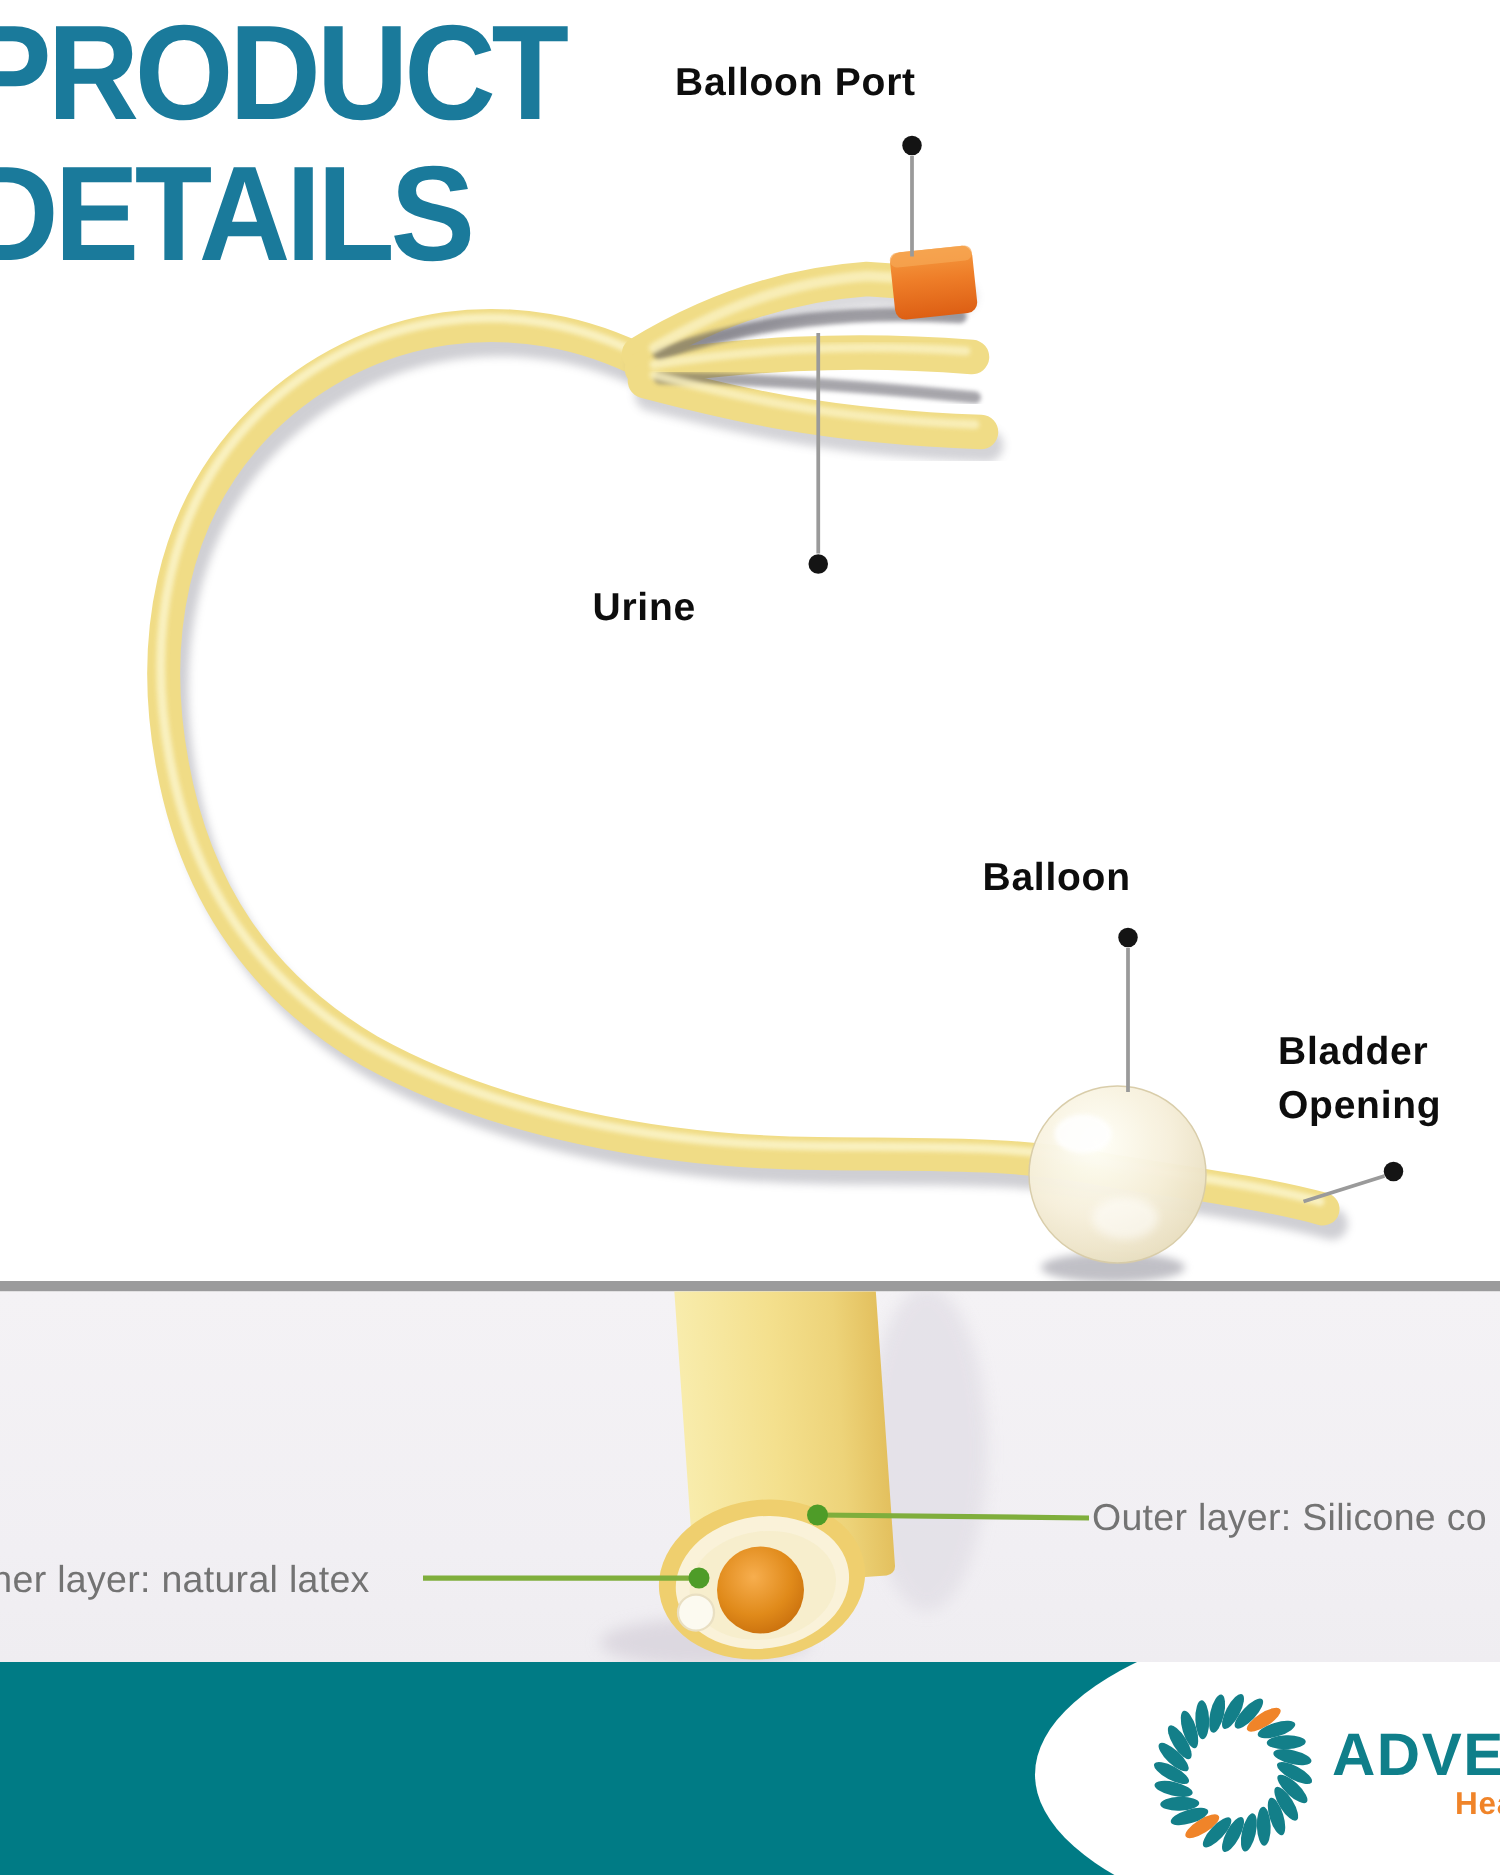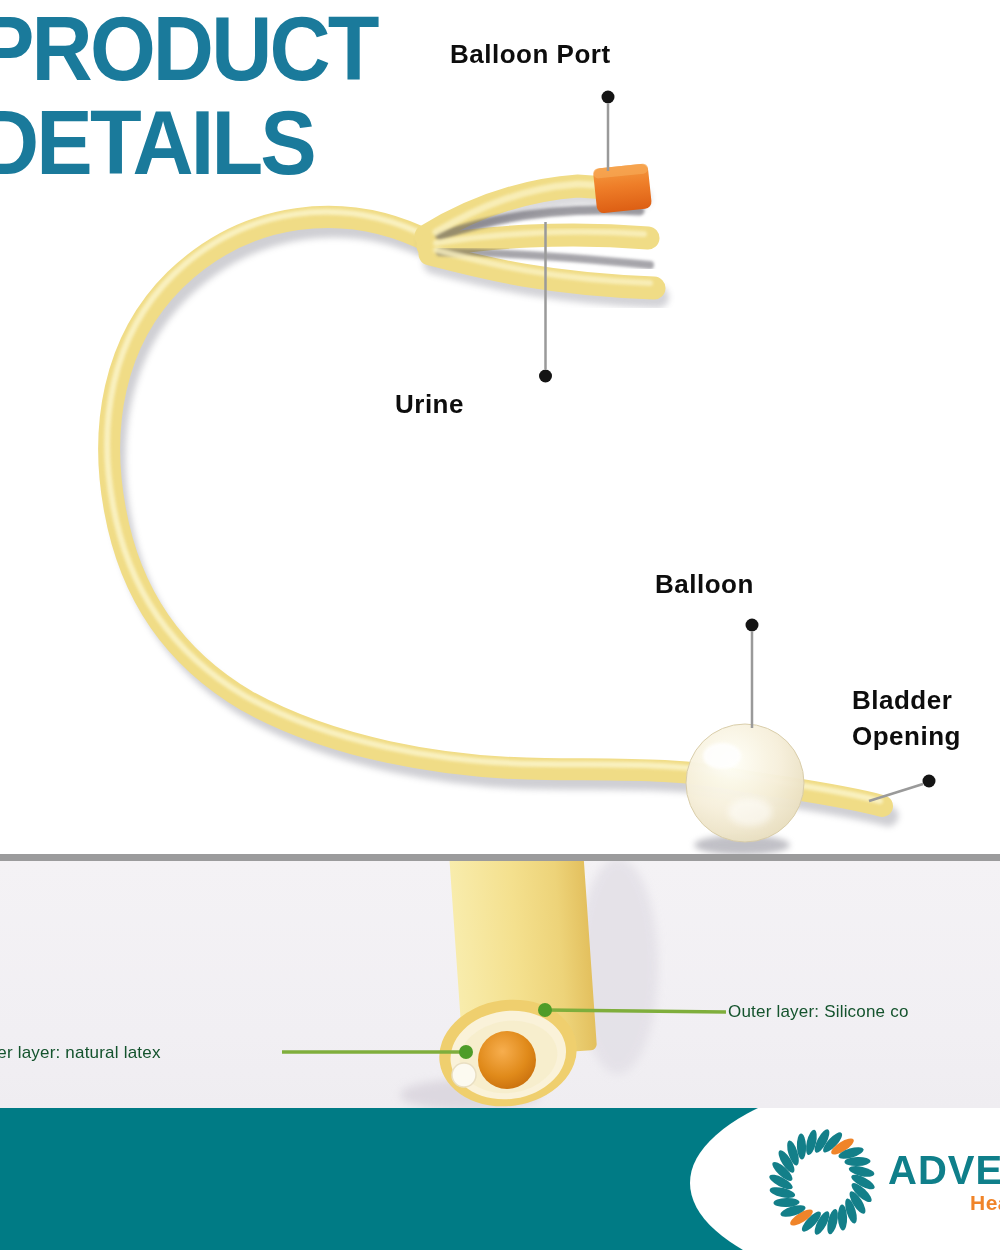--- a/index.html
+++ b/index.html
@@ -19,21 +19,21 @@
   .lbl-urine{left:395px;top:386px;width:320px;}
   .lbl-balloon{left:655px;top:566px;width:200px;}
   .lbl-bladder{left:852px;top:682px;width:240px;}
 
   
   .divider{left:0;top:854px;width:1000px;height:7px;background:#9B9B9C;}
 
   
   .lower{left:0;top:861px;width:1000px;height:247px;
          background:linear-gradient(180deg,#F4F2F5 0%,#F1EFF3 70%,#EFEDF1 100%);}
-  .xs-label{color:#14532d;font-size:17px;line-height:30px;white-space:nowrap;letter-spacing:.2px;}
+  .xs-label{color:#737373;font-size:25px;line-height:30px;white-space:nowrap;letter-spacing:.2px;}
   .xs-inner{left:-27px;top:1038px;}
   .xs-outer{left:728px;top:997px;}
 
   
   .band{left:0;top:1108px;width:1000px;height:142px;background:#007B85;overflow:hidden;}
   .band-ellipse{position:absolute;left:690px;top:-50px;width:680px;height:250px;
                 border-radius:50%;background:#ffffff;}
   .brand{left:888px;top:1148px;color:#0F7F8A;font-weight:bold;font-size:40px;
          letter-spacing:1px;white-space:nowrap;}
   .brand-sub{left:970px;top:1191px;color:#F08429;font-weight:bold;font-size:21px;

